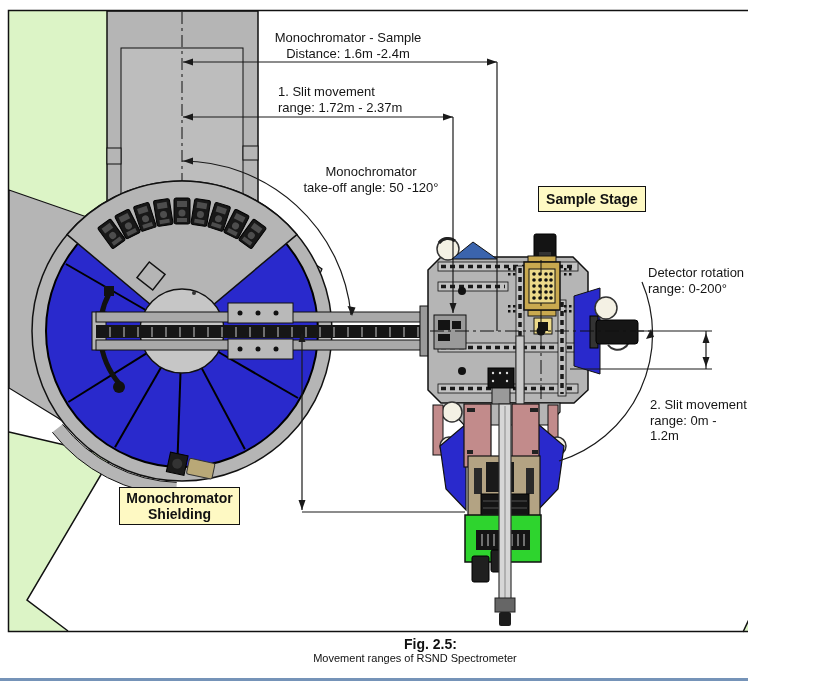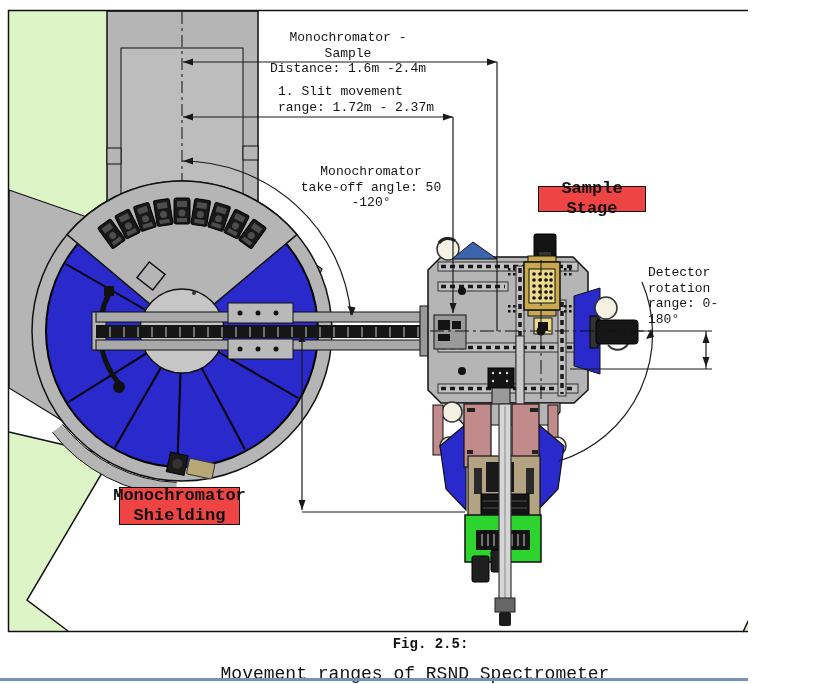--- a/index.html
+++ b/index.html
@@ -1,26 +1,26 @@
 <!DOCTYPE html>
 <html style="--floor-green: #dcf4c6; --shield-blue: #2929cc; --struct-gray: #b5b5b5; --detector-pink: #c28b8b; --detector-tan: #b3a383; --detector-green: #2ed42e; --table-yellow: #ecd98a; --rule-blue: #7593b8;"><head>
 <meta charset="utf-8">
 <style>
   html,body{margin:0;padding:0;background:#fff;}
   #page{position:relative;width:748px;height:684px;background:#fff;overflow:hidden;
-        font-family:Liberation Mono, monospace;color:#111;}
+        font-family:Liberation Sans, sans-serif;color:#111;}
   #diagram-svg{position:absolute;left:0;top:0;}
   .ann{position:absolute;font-size:13px;line-height:1.2;white-space:pre-line;color:#151515;}
   .ann.centered{text-align:center;}
-  .comp-box{position:absolute;border:1.6px solid #111;background:#ef4444;font-weight:bold;
-            font-size:17px;line-height:1.15;display:flex;align-items:center;justify-content:center;
+  .comp-box{position:absolute;border:1.6px solid #111;background:#fef9c3;font-weight:bold;
+            font-size:14px;line-height:1.15;display:flex;align-items:center;justify-content:center;
             text-align:center;white-space:pre-line;padding:2px 4px;box-sizing:border-box;}
   #caption{position:absolute;left:0;top:636px;width:830px;text-align:center;}
   #caption .fig-label{font-weight:bold;font-size:14px;margin-left:31px;}
-  #caption .fig-title{font-size:18px;margin-top:12px;}
+  #caption .fig-title{font-size:11px;margin-top:0;}
   #bottom-rule{position:absolute;left:0;top:678px;width:830px;height:3px;background:var(--rule-blue,#7593b8);}
 </style>
 </head>
 <body>
 
 <div id="page">
 
 <svg id="diagram-svg" width="830" height="684" viewBox="0 0 830 684">
 
   <rect x="8.5" y="10.5" width="813" height="621" fill="#ffffff"></rect>
@@ -314,21 +314,23 @@
   <rect x="8.5" y="10.5" width="813" height="621" fill="none" stroke="#111" stroke-width="1.5"></rect>
 </svg>
 
 <div class="ann centered" style="left:266px;top:30px;width:164px;">Monochromator - Sample
 Distance: 1.6m -2.4m</div>
 <div class="ann" style="left:278px;top:84px;">1. Slit movement
 range: 1.72m - 2.37m</div>
 <div class="ann centered" style="left:293px;top:164px;width:156px;">Monochromator
 take-off angle: 50 -120°</div>
 <div class="ann" style="left:648px;top:265px;">Detector rotation
-range: 0-180°</div>
+range: 0-200°</div>
+<div class="ann" style="left:650px;top:397px;">2. Slit movement
+range: 0m - 1.2m</div>
 
 <div class="comp-box" style="left:538px;top:186px;width:108px;height:26px;">Sample Stage</div>
 <div class="comp-box" style="left:119px;top:487px;width:121px;height:38px;">Monochromator
 Shielding</div>
 
 <div id="caption">
   <div class="fig-label">Fig. 2.5:</div>
   <div class="fig-title">Movement ranges of RSND Spectrometer</div>
 </div>
 

